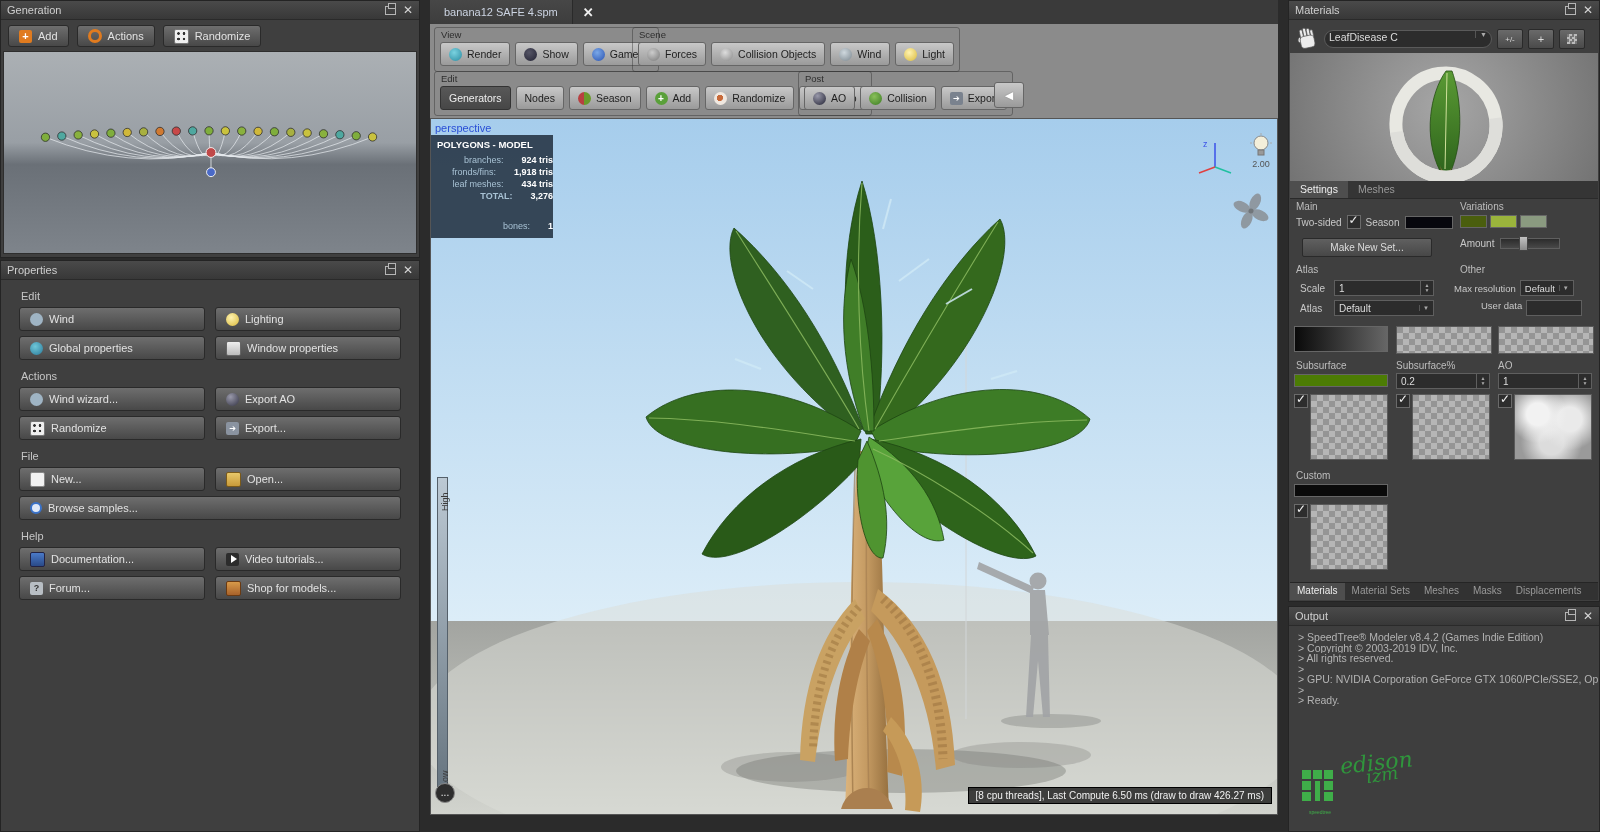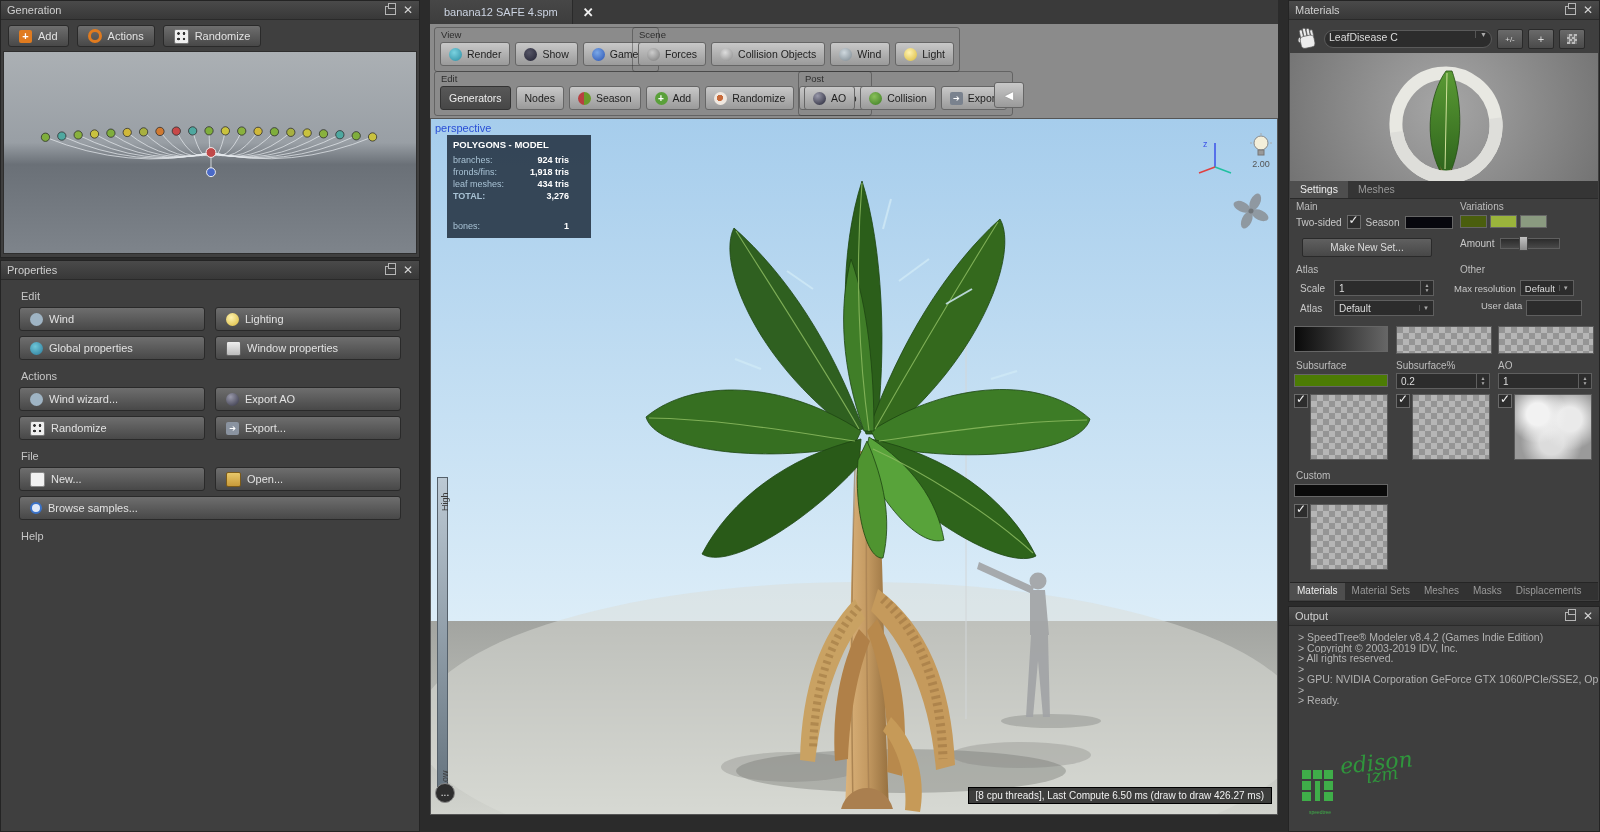--- a/index.html
+++ b/index.html
@@ -68,23 +68,23 @@
   .ti-vis{background:radial-gradient(circle at 45% 45%,#c86a3a 30%,#f0e8e0 32%)}
   .ti-gizmo{background:#aab2b8}.ti-gizmo::after{content:"+";color:#333;font-size:10px}
   .ti-ao{background:radial-gradient(circle at 35% 30%,#99a,#223)}
   .ti-col2{background:radial-gradient(circle at 40% 35%,#8ac05a,#3a7a22)}
   .ti-export{background:#7a828e;border-radius:2px}.ti-export::after{content:"➔";font-size:8px;color:#fff}
   #back-btn{position:absolute;left:564px;top:58px;width:28px;height:24px;display:flex;align-items:center;justify-content:center;background:linear-gradient(#c8c8c8,#9a9a9a);border:1px solid #666;border-radius:3px;color:#f8f8f8;font-size:11px}
   #back-btn::after{content:"◀";color:#fff;text-shadow:0 0 1px #555}
 
   #viewport{position:absolute;left:0;top:118px;width:848px;height:697px;overflow:hidden;border:1px solid #555;box-sizing:border-box}
   #persp-label{position:absolute;left:4px;top:3px;font-size:11px;color:#2a4fd6}
-  #stats{position:absolute;left:16px;top:16px;width:144px;background:rgba(42,58,74,.92);color:#e8f0f8;padding:4px 22px 6px 6px;font-size:9px;box-sizing:border-box}
+  #stats{position:absolute;left:0;top:16px;width:122px;background:rgba(42,58,74,.92);color:#e8f0f8;padding:4px 0 6px 6px;font-size:9px;box-sizing:border-box}
   #stats .stitle{font-weight:bold;font-size:9.5px;color:#fff;margin-bottom:4px}
-  .srow{display:flex;justify-content:space-between;gap:4px;line-height:12px}
+  .srow{display:flex;justify-content:flex-end;gap:18px;line-height:12px}
   .srow .sl{color:#a8c2d4}
   .srow .sv{color:#fff;font-weight:bold}
   .srow.total .sl,.srow.total .sv{font-weight:bold}
   .srow.bones{margin-top:18px}
   #axis-gizmo{position:absolute;left:762px;top:16px;width:44px;height:44px}
   #light-widget{position:absolute;left:812px;top:14px;width:36px;height:48px;text-align:center}
   #light-widget .lv{font-size:9px;color:#555}
   #fan-widget{position:absolute;left:800px;top:72px;width:40px;height:40px}
   #vslider{position:absolute;left:6px;top:358px;width:9px;height:314px;background:linear-gradient(#bcc9d4,#66747f);border:1px solid #55606a}
   .vlabel{position:absolute;font-size:9px;color:#3a3a3a;transform:rotate(-90deg);transform-origin:left top;white-space:nowrap}
@@ -268,20 +268,38 @@
               <span>Open...</span>
             </div>
           <div class="gbtn pbtn span2">
               <span class="pi i-search"></span>
               <span>Browse samples...</span>
             </div>
         </div>
       </div>
       <div class="psection">
         <div class="plabel">Help</div>
+        <div class="pgrid">
+          <div class="gbtn pbtn">
+              <span class="pi i-doc"></span>
+              <span>Documentation...</span>
+            </div>
+          <div class="gbtn pbtn">
+              <span class="pi i-video"></span>
+              <span>Video tutorials...</span>
+            </div>
+          <div class="gbtn pbtn">
+              <span class="pi i-forum"></span>
+              <span>Forum...</span>
+            </div>
+          <div class="gbtn pbtn">
+              <span class="pi i-shop"></span>
+              <span>Shop for models...</span>
+            </div>
+        </div>
       </div>
     </div>
   </div>
 
   <div id="center">
     <div id="tabbar">
       <div id="doc-tab">
           <span>banana12 SAFE 4.spm</span>
         </div>
       <span id="tab-close">✕</span>

